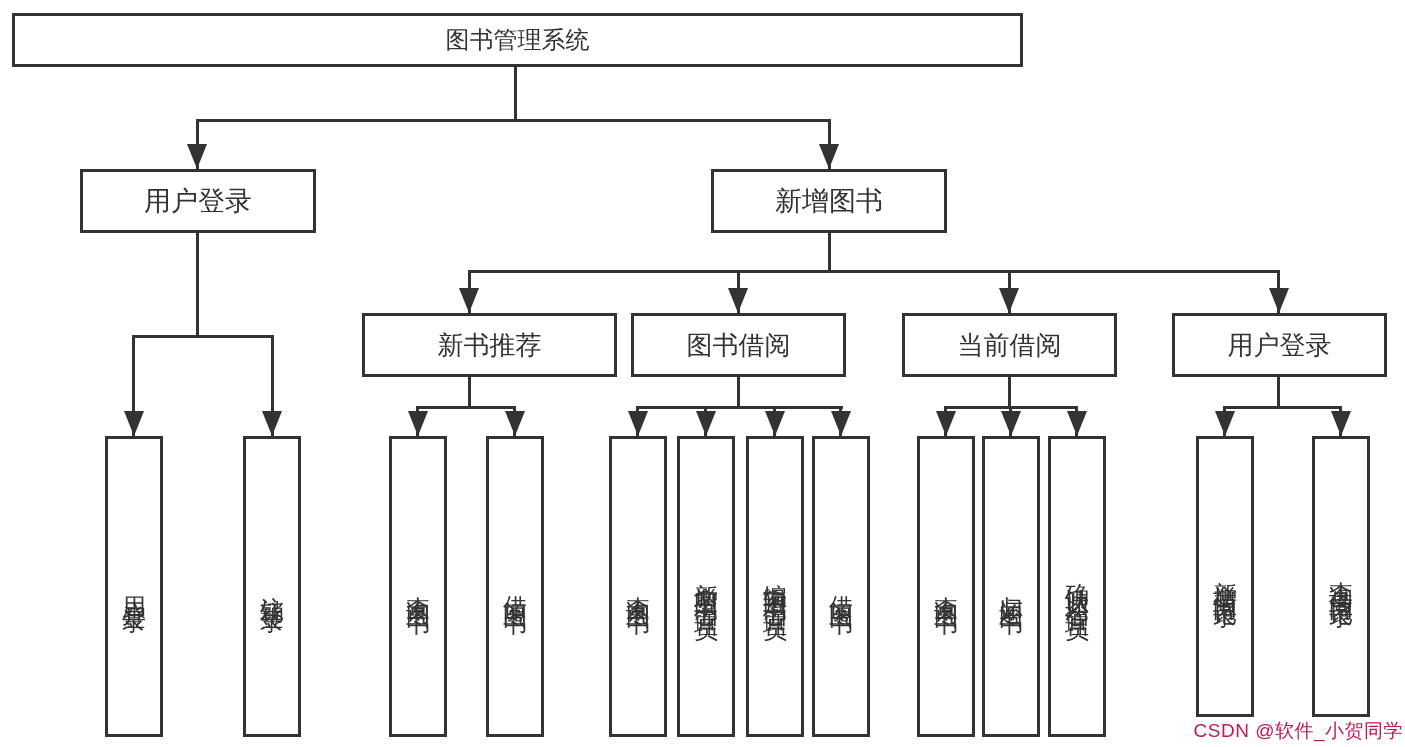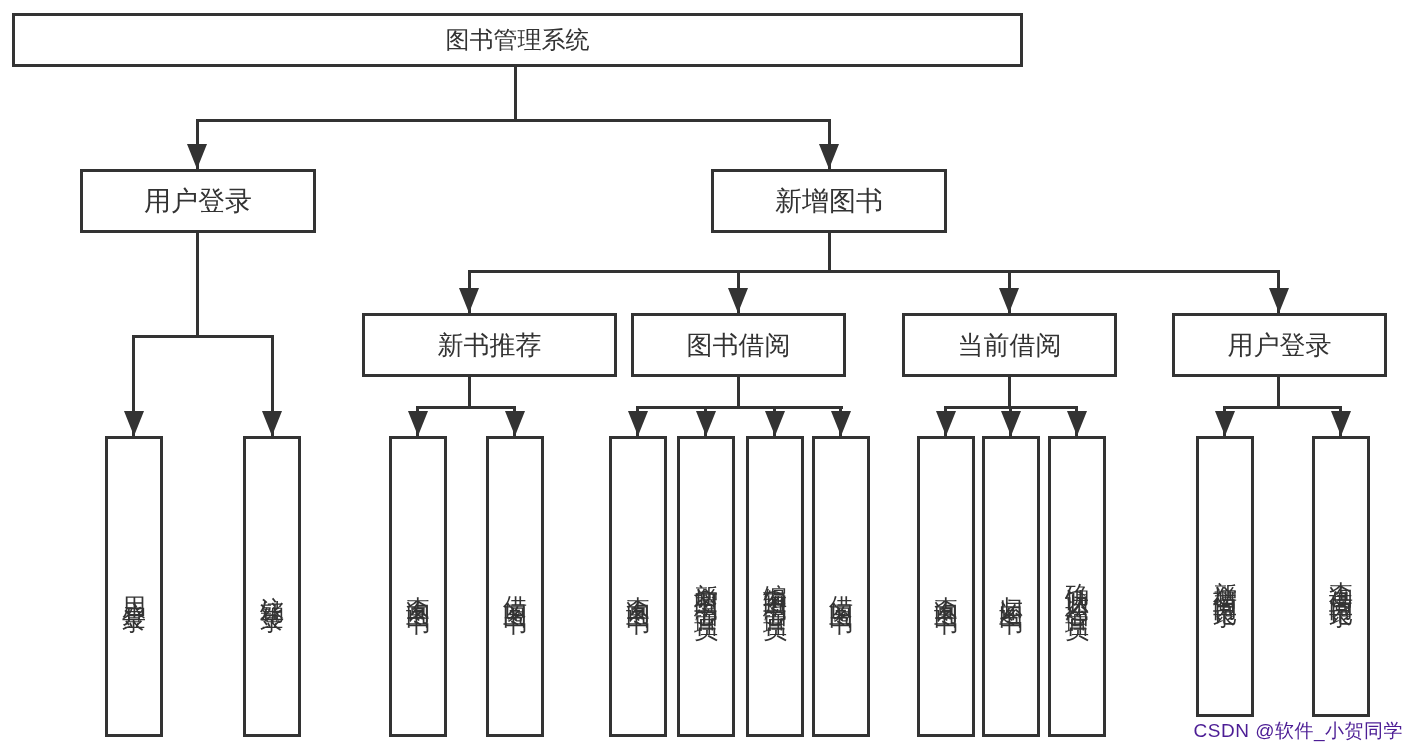--- a/index.html
+++ b/index.html
@@ -40,21 +40,21 @@
     border-right:10px solid transparent;
     border-top:25px solid #333333;
     z-index:1;
   }
   .watermark{
     position:absolute;
     right:2px;
     bottom:3px;
     font-size:19px;
     letter-spacing:0.5px;
-    color:#4c1d95;
+    color:#be185d;
     z-index:3;
     white-space:nowrap;
   }
 </style>
 </head>
 <body>
 
 <div id="canvas">
 
   <div class="vl" style="left:514px;top:66px;width:3px;height:55px;"></div>

